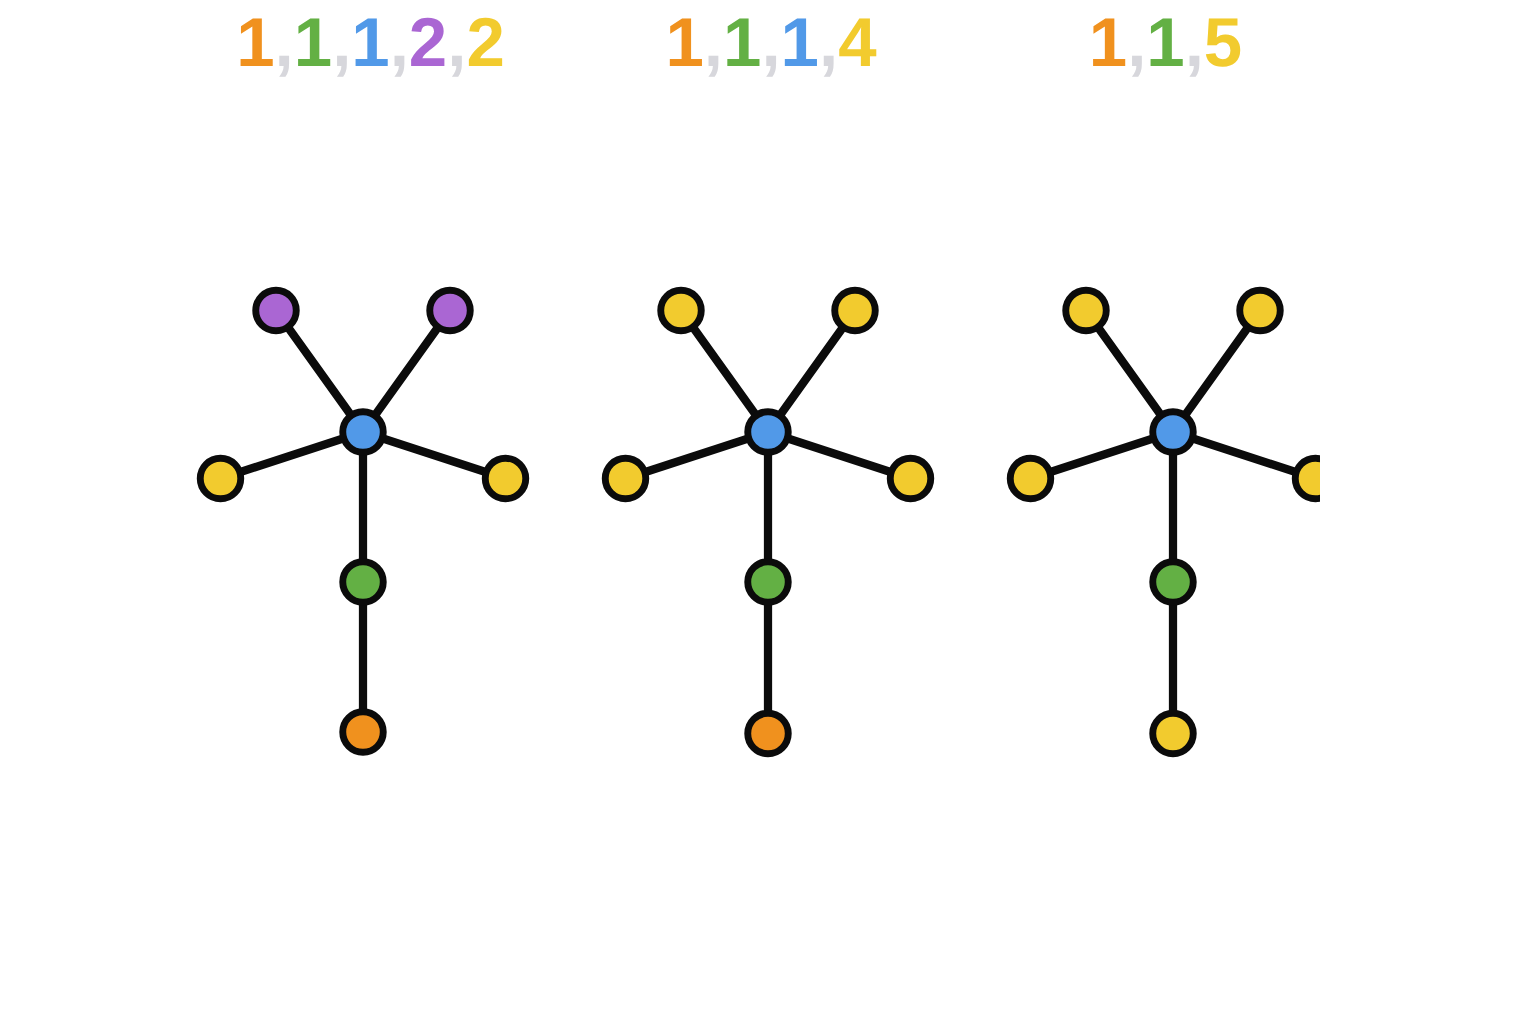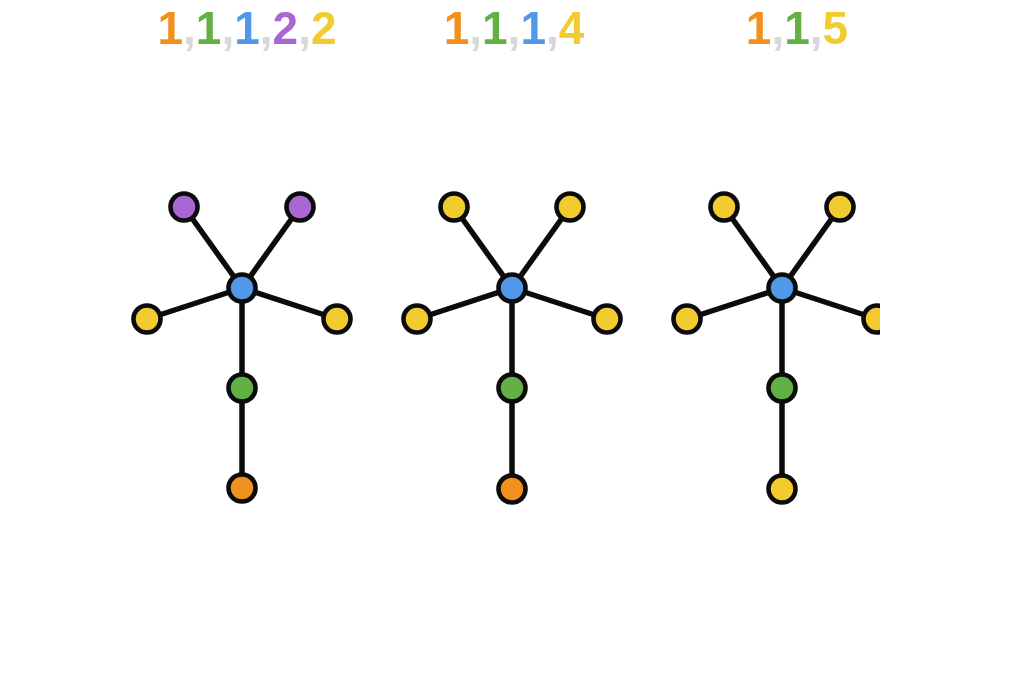--- a/index.html
+++ b/index.html
@@ -82,15 +82,15 @@
         <circle cx="840" cy="207" r="13.5" fill="#F2CB2E" stroke="#0B0B0B" stroke-width="4.6"></circle>
         <circle cx="687" cy="319" r="13.5" fill="#F2CB2E" stroke="#0B0B0B" stroke-width="4.6"></circle>
         <circle cx="877" cy="319" r="13.5" fill="#F2CB2E" stroke="#0B0B0B" stroke-width="4.6"></circle>
         <circle cx="782" cy="388" r="13.5" fill="#63B044" stroke="#0B0B0B" stroke-width="4.6"></circle>
         <circle cx="782" cy="489" r="13.5" fill="#F2CB2E" stroke="#0B0B0B" stroke-width="4.6"></circle>
       </g>
     </svg>
   <div id="labels">
       <div class="seq-label" style="left: 247px;"><span style="color: rgb(240, 145, 30);">1</span><span style="color: rgb(215, 215, 220);">,</span><span style="color: rgb(99, 176, 68);">1</span><span style="color: rgb(215, 215, 220);">,</span><span style="color: rgb(81, 153, 232);">1</span><span style="color: rgb(215, 215, 220);">,</span><span style="color: rgb(170, 102, 211);">2</span><span style="color: rgb(215, 215, 220);">,</span><span style="color: rgb(242, 203, 46);">2</span></div>
       <div class="seq-label" style="left: 514px; text-align: right;"><span style="color: rgb(240, 145, 30);">1</span><span style="color: rgb(215, 215, 220);">,</span><span style="color: rgb(99, 176, 68);">1</span><span style="color: rgb(215, 215, 220);">,</span><span style="color: rgb(81, 153, 232);">1</span><span style="color: rgb(215, 215, 220);">,</span><span style="color: rgb(242, 203, 46);">4</span></div>
-      <div class="seq-label" style="left: 777px; margin-left: 20px;"><span style="color: rgb(240, 145, 30);">1</span><span style="color: rgb(215, 215, 220);">,</span><span style="color: rgb(99, 176, 68);">1</span><span style="color: rgb(215, 215, 220);">,</span><span style="color: rgb(242, 203, 46);">5</span></div>
+      <div class="seq-label" style="left: 777px;"><span style="color: rgb(240, 145, 30);">1</span><span style="color: rgb(215, 215, 220);">,</span><span style="color: rgb(99, 176, 68);">1</span><span style="color: rgb(215, 215, 220);">,</span><span style="color: rgb(242, 203, 46);">5</span></div>
     </div>
 </div>
 
 </body></html>

